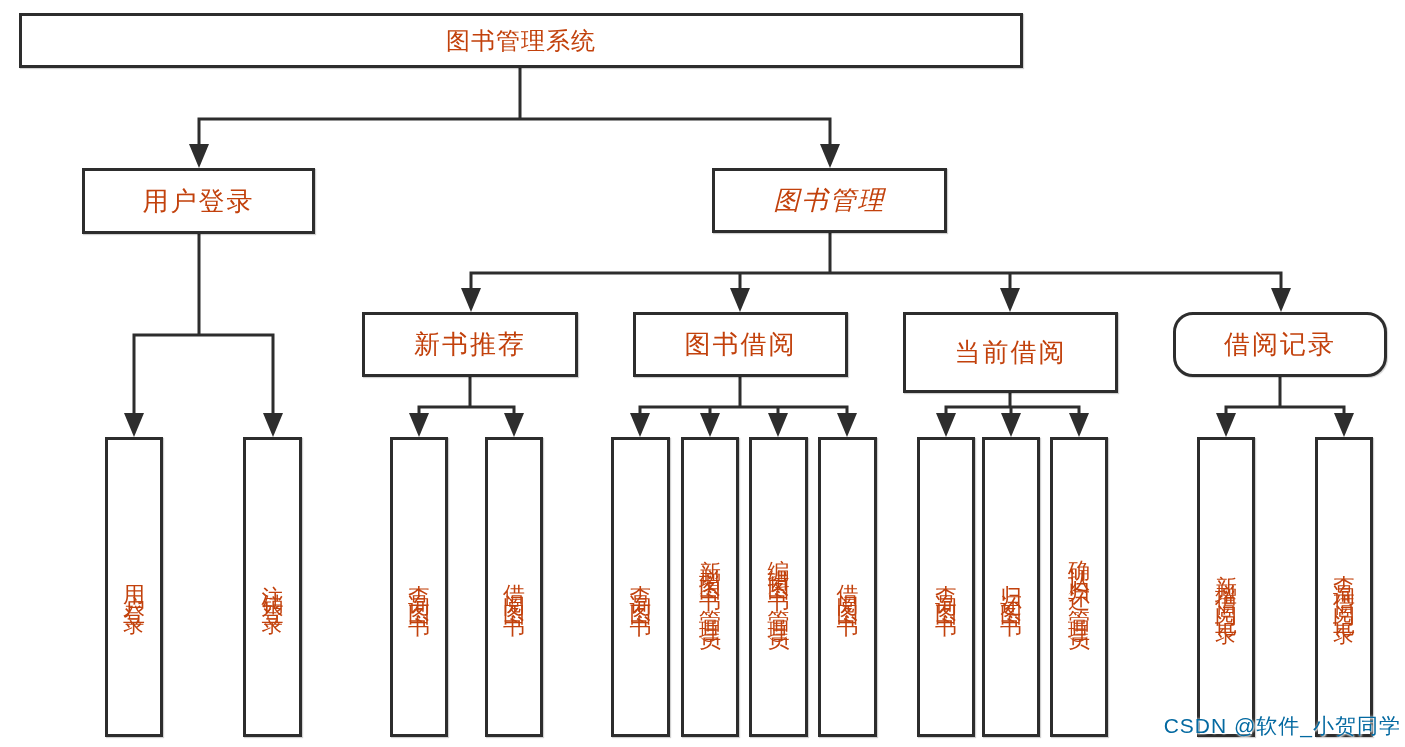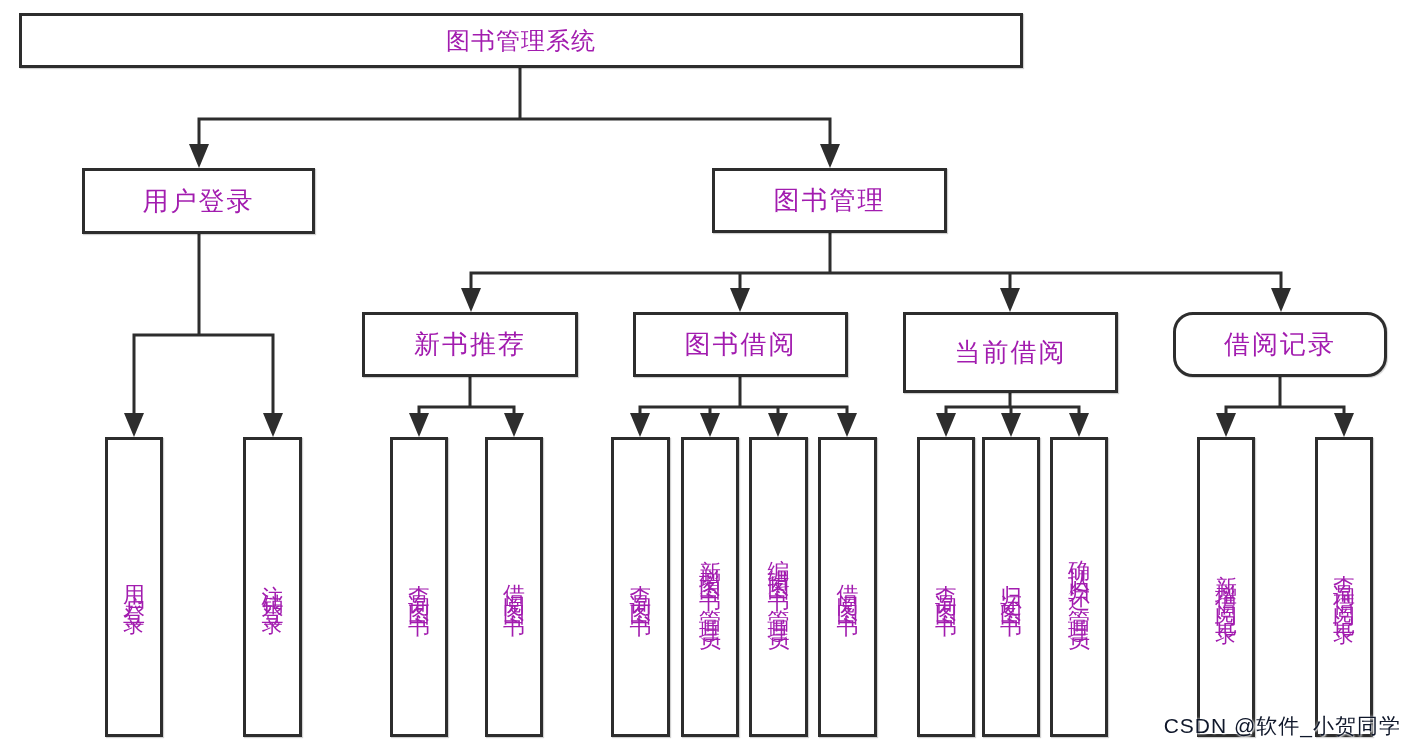--- a/index.html
+++ b/index.html
@@ -19,21 +19,21 @@
     position: absolute;
     left: 0;
     top: 0;
     z-index: 1;
   }
   .node {
     position: absolute;
     box-sizing: border-box;
     background: #ffffff;
     border: 3px solid #2d2d2d;
-    color: #a21caf;
+    color: #c2410c;
     display: flex;
     align-items: center;
     justify-content: center;
     z-index: 2;
     box-shadow: 1px 1px 1px rgba(0,0,0,0.18);
   }
   .node.h {
     font-size: 26px;
     letter-spacing: 2px;
     white-space: nowrap;
@@ -49,21 +49,21 @@
     letter-spacing: 10px;
     line-height: 1;
   }
   .watermark {
     position: absolute;
     top: 712px;
     right: 4px;
     z-index: 3;
     font-size: 21px;
     letter-spacing: 1px;
-    color: #0f172a;
+    color: #0369a1;
     text-shadow: 0 0 3px #ffffff, 1px 1px 2px #ffffff;
     white-space: nowrap;
   }
 </style>
 </head>
 <body>
 
 <div class="canvas">
 
   <svg class="connectors" width="1405" height="747" viewBox="0 0 1405 747">
@@ -102,21 +102,21 @@
       <path d="M1001 413 H1021 L1011 437 Z"></path>
       <path d="M1069 413 H1089 L1079 437 Z"></path>
       <path d="M1216 413 H1236 L1226 437 Z"></path>
       <path d="M1334 413 H1354 L1344 437 Z"></path>
     </g>
   </svg>
 
   <div class="node h root" style="left:19px; top:13px; width:1004px; height:55px;">图书管理系统</div>
 
   <div class="node h" style="left:82px; top:168px; width:233px; height:66px;">用户登录</div>
-  <div class="node h" style="left:712px; top:168px; width:235px; height:65px;">图书管理</div>
+  <div class="node h" style="left:712px; top:168px; width:235px; height:65px;font-style:italic;">图书管理</div>
 
   <div class="node h" style="left:362px; top:312px; width:216px; height:65px;">新书推荐</div>
   <div class="node h" style="left:633px; top:312px; width:215px; height:65px;">图书借阅</div>
   <div class="node h" style="left:903px; top:312px; width:215px; height:81px;">当前借阅</div>
   <div class="node h" style="left:1173px; top:312px; width:214px; height:65px;border-radius:20px;">借阅记录</div>
 
   <div class="node v" style="left:105px; top:437px; width:58px; height:300px;">用户登录</div>
   <div class="node v" style="left:243px; top:437px; width:59px; height:300px;">注销登录</div>
 
   <div class="node v" style="left:390px; top:437px; width:58px; height:300px;">查询图书</div>

